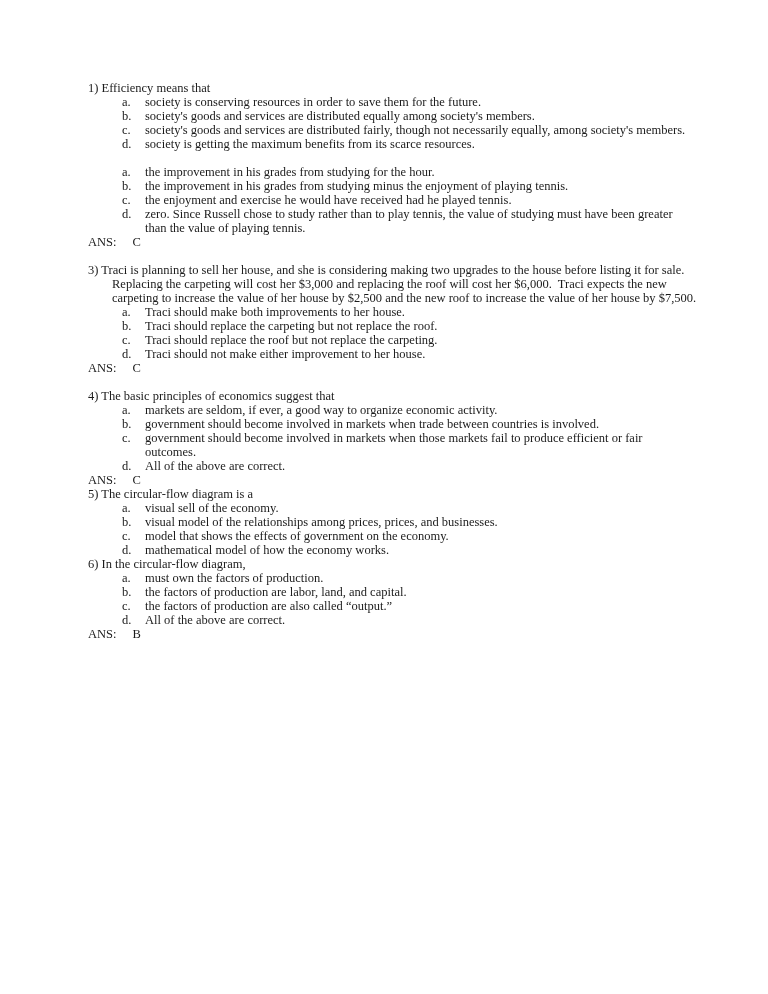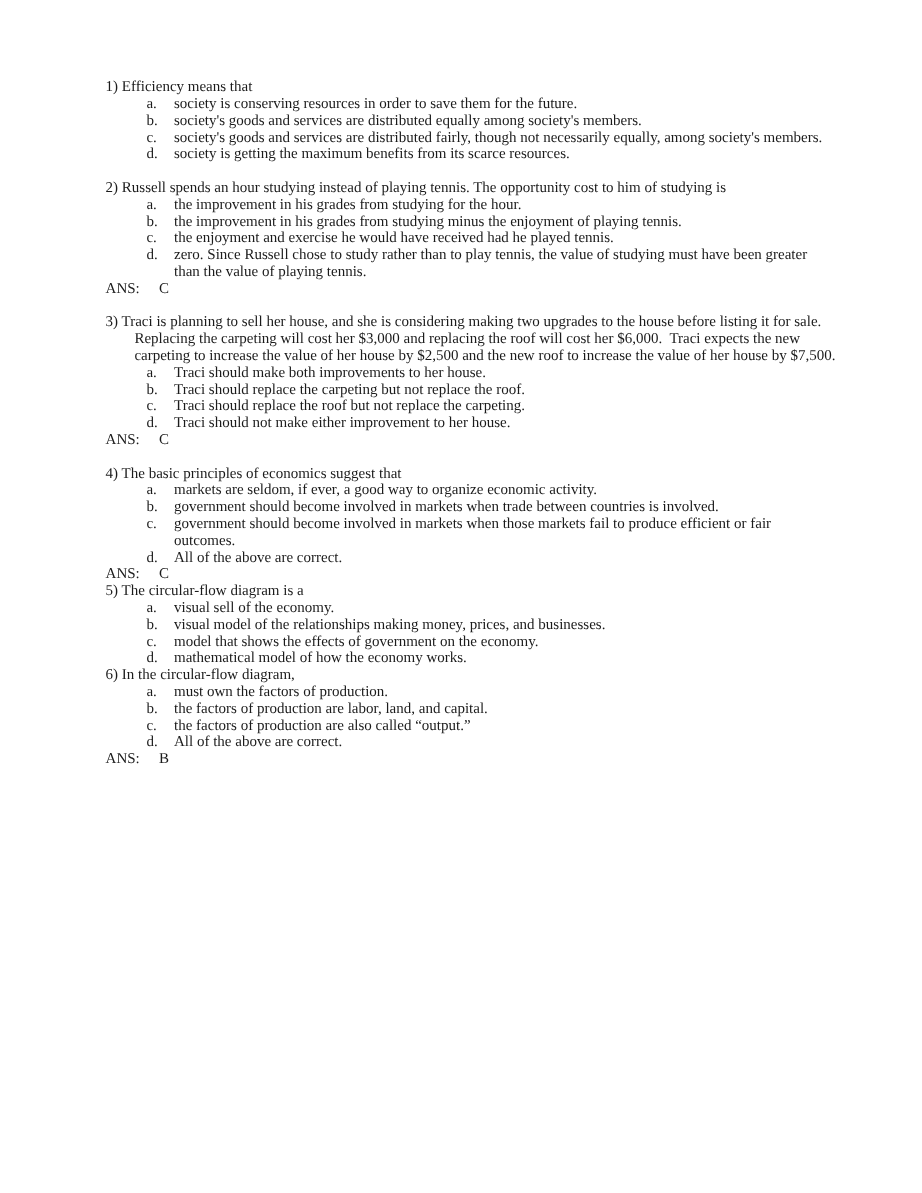--- a/index.html
+++ b/index.html
@@ -9,21 +9,21 @@
   }
   body {
     width: 768px;
     height: 994px;
     overflow: hidden;
     position: relative;
   }
   .page {
     position: absolute;
     left: 88px;
-    top: 65px;
+    top: 81px;
     font-family: "Liberation Serif", "DejaVu Serif", serif;
     font-size: 12.5px;
     line-height: 14px;
     color: #1b1b1b;
   }
   .question { }
   .question.gap-after { margin-bottom: 14px; }
   .stem {
     width: 590px;
     padding-left: 24px;
@@ -66,21 +66,20 @@
         <div class="option">
           <span class="letter">c.</span>
           <span class="opt-text">society's goods and services are distributed fairly, though not necessarily equally, among society's members.</span>
         </div>
         <div class="option">
           <span class="letter">d.</span>
           <span class="opt-text">society is getting the maximum benefits from its scarce resources.</span>
         </div>
       </div>
       <div class="question gap-after">
-        <div class="stem">2) Russell spends an hour studying instead of playing tennis. The opportunity cost to him of studying is</div>
         <div class="option">
           <span class="letter">a.</span>
           <span class="opt-text">the improvement in his grades from studying for the hour.</span>
         </div>
         <div class="option">
           <span class="letter">b.</span>
           <span class="opt-text">the improvement in his grades from studying minus the enjoyment of playing tennis.</span>
         </div>
         <div class="option">
           <span class="letter">c.</span>
@@ -133,21 +132,21 @@
         <div class="ans"><span class="ans-label">ANS:</span><span class="ans-value">C</span></div>
       </div>
       <div class="question">
         <div class="stem">5) The circular-flow diagram is a</div>
         <div class="option">
           <span class="letter">a.</span>
           <span class="opt-text">visual sell of the economy.</span>
         </div>
         <div class="option">
           <span class="letter">b.</span>
-          <span class="opt-text">visual model of the relationships making money, prices, and businesses.</span>
+          <span class="opt-text">visual model of the relationships among prices, prices, and businesses.</span>
         </div>
         <div class="option">
           <span class="letter">c.</span>
           <span class="opt-text">model that shows the effects of government on the economy.</span>
         </div>
         <div class="option">
           <span class="letter">d.</span>
           <span class="opt-text">mathematical model of how the economy works.</span>
         </div>
       </div>

